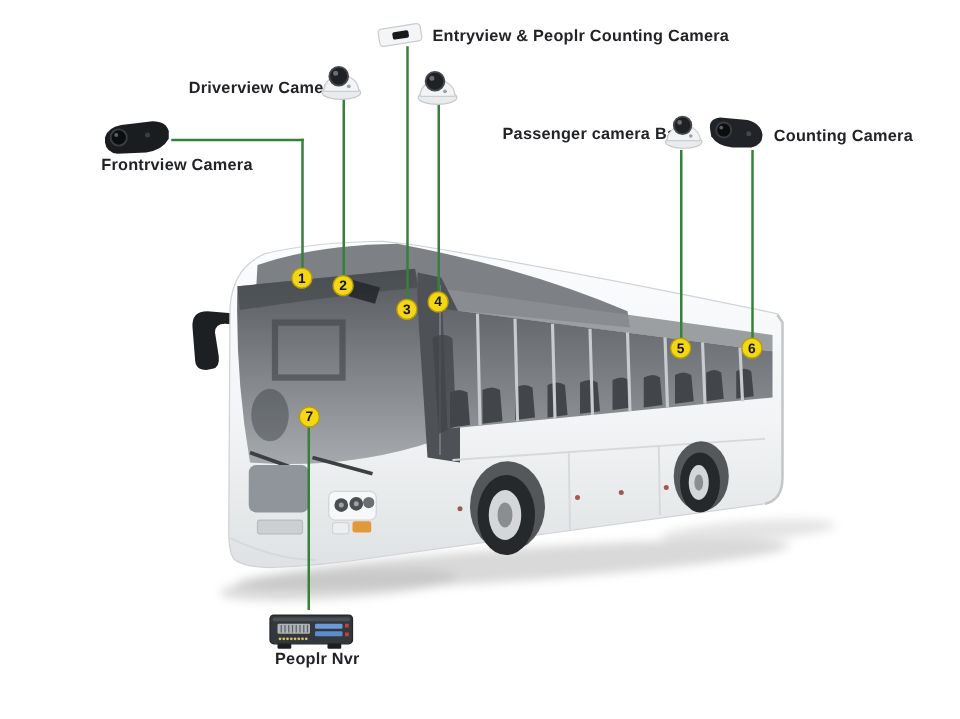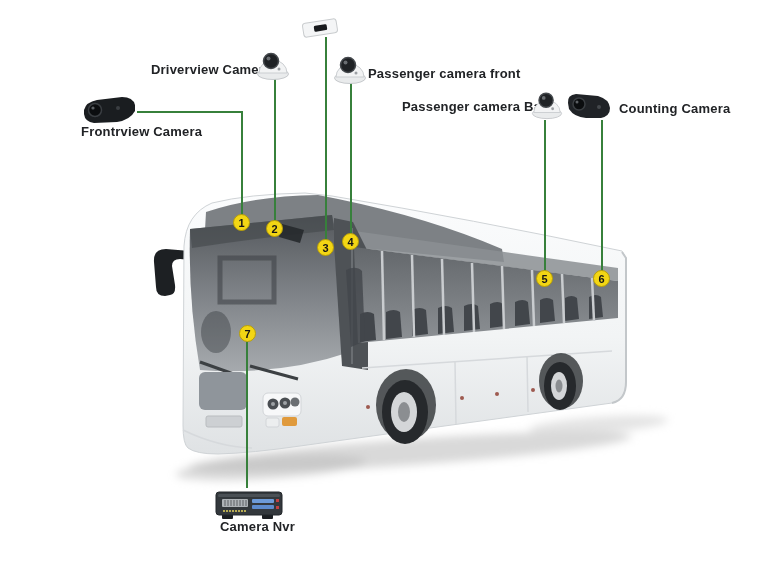--- a/index.html
+++ b/index.html
@@ -160,24 +160,24 @@
   <div class="marker" style="left:233px;top:214px;">1</div>
   <div class="marker" style="left:266px;top:220px;">2</div>
   <div class="marker" style="left:317px;top:239px;">3</div>
   <div class="marker" style="left:342px;top:233px;">4</div>
   <div class="marker" style="left:536px;top:270px;">5</div>
   <div class="marker" style="left:593px;top:270px;">6</div>
   <div class="marker" style="left:239px;top:325px;">7</div>
 
   <div class="label" style="left:57px;top:124px;padding-left:24px;">Frontrview Camera</div>
   <div class="label" style="left:151px;top:62px;">Driverview Camera</div>
-  <div class="label" style="left:368px;top:66px;">Passenger camera front</div>
+  <div class="label" style="left:346px;top:21px;">Entryview &amp; Peoplr Counting Camera</div>
   <div class="label" style="left:402px;top:99px;">Passenger camera Back</div>
   <div class="label" style="left:619px;top:101px;">Counting Camera</div>
-  <div class="label bold" style="left:220px;top:519px;">Camera Nvr</div>
+  <div class="label bold" style="left:220px;top:519px;">Peoplr Nvr</div>
 
   <svg class="icon" style="left:80px;top:95px;" width="58" height="30" viewBox="0 0 58 30">
     <path d="M 4 15 Q 6 7 17 5 L 42 2 Q 53 2 55 10 L 55 16 Q 50 25 37 27 L 14 28 Q 5 27 4 19 Z" fill="#1a1d20"></path>
     <circle cx="15" cy="15" r="6.5" fill="#0b0d0f" stroke="#3a3e42" stroke-width="1.5"></circle>
     <circle cx="13" cy="13" r="1.6" fill="#5c6064"></circle>
     <circle cx="38" cy="13" r="2" fill="#3a3e42"></circle>
   </svg>
 
   <svg class="icon" style="left:256px;top:49px;" width="34" height="31" viewBox="0 0 34 31">
     <ellipse cx="17" cy="25" rx="15.5" ry="5.5" fill="#e9ebec" stroke="#c6c9cc"></ellipse>

